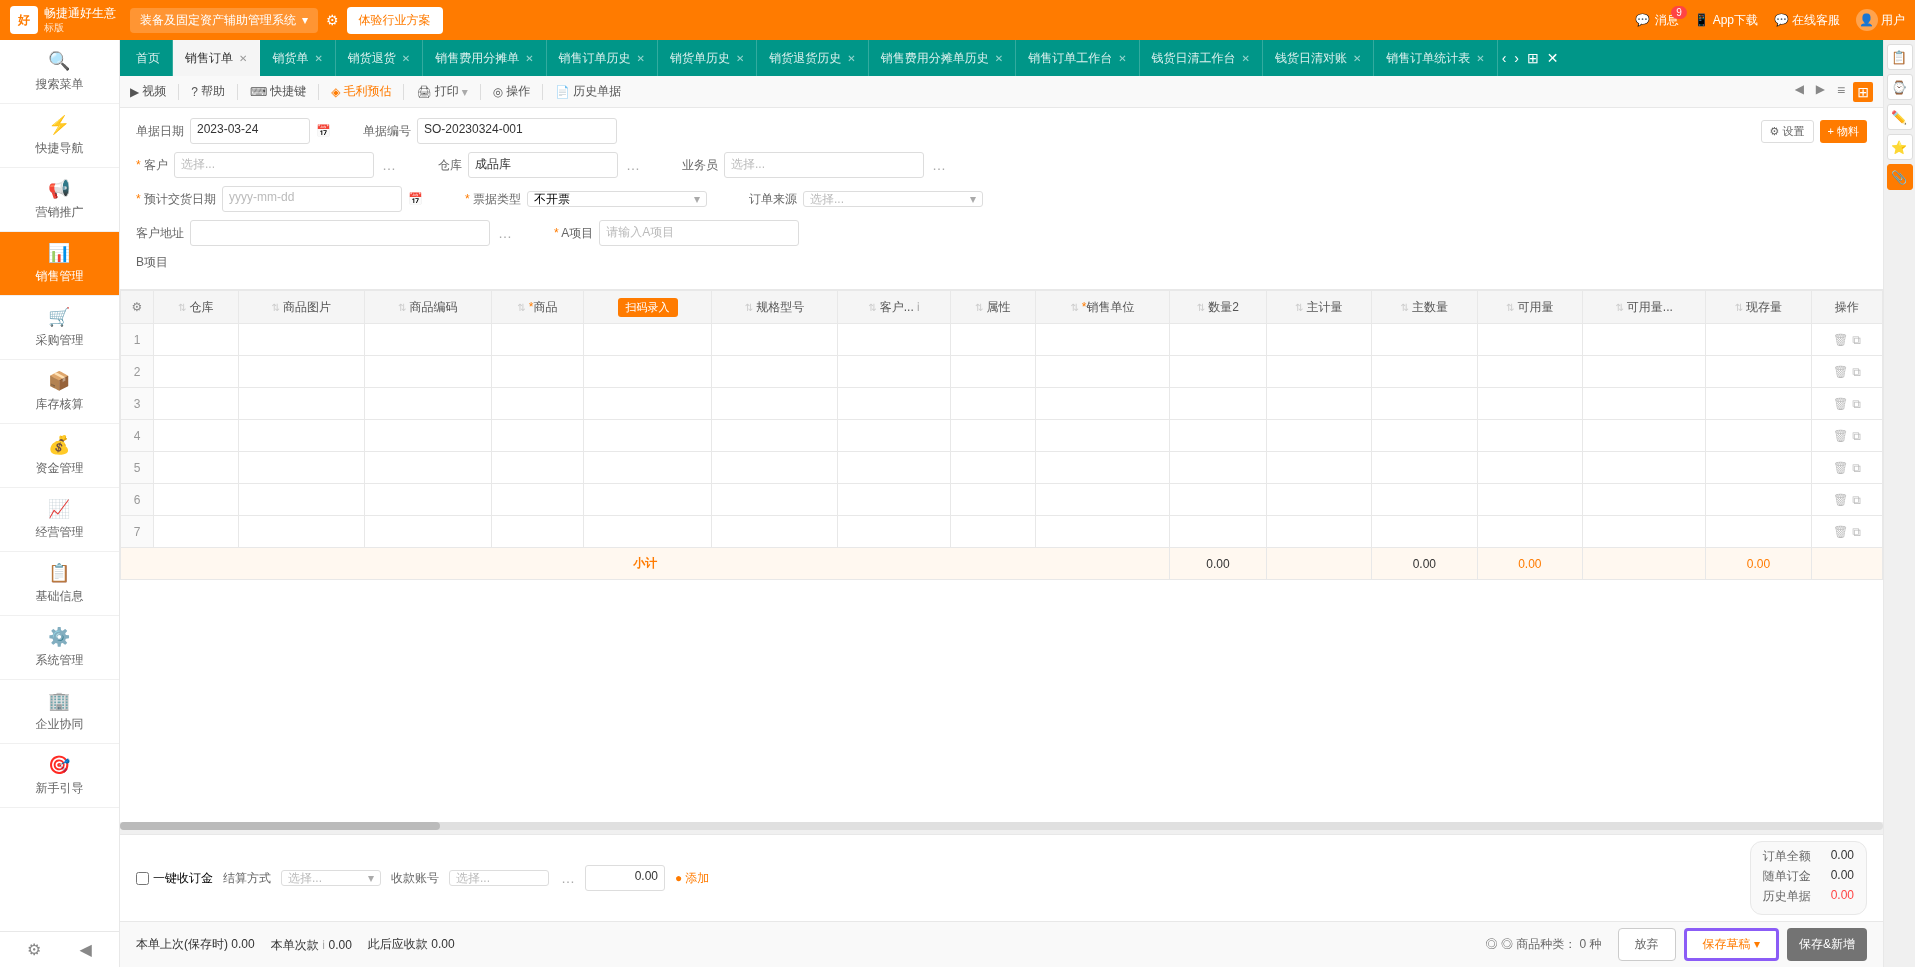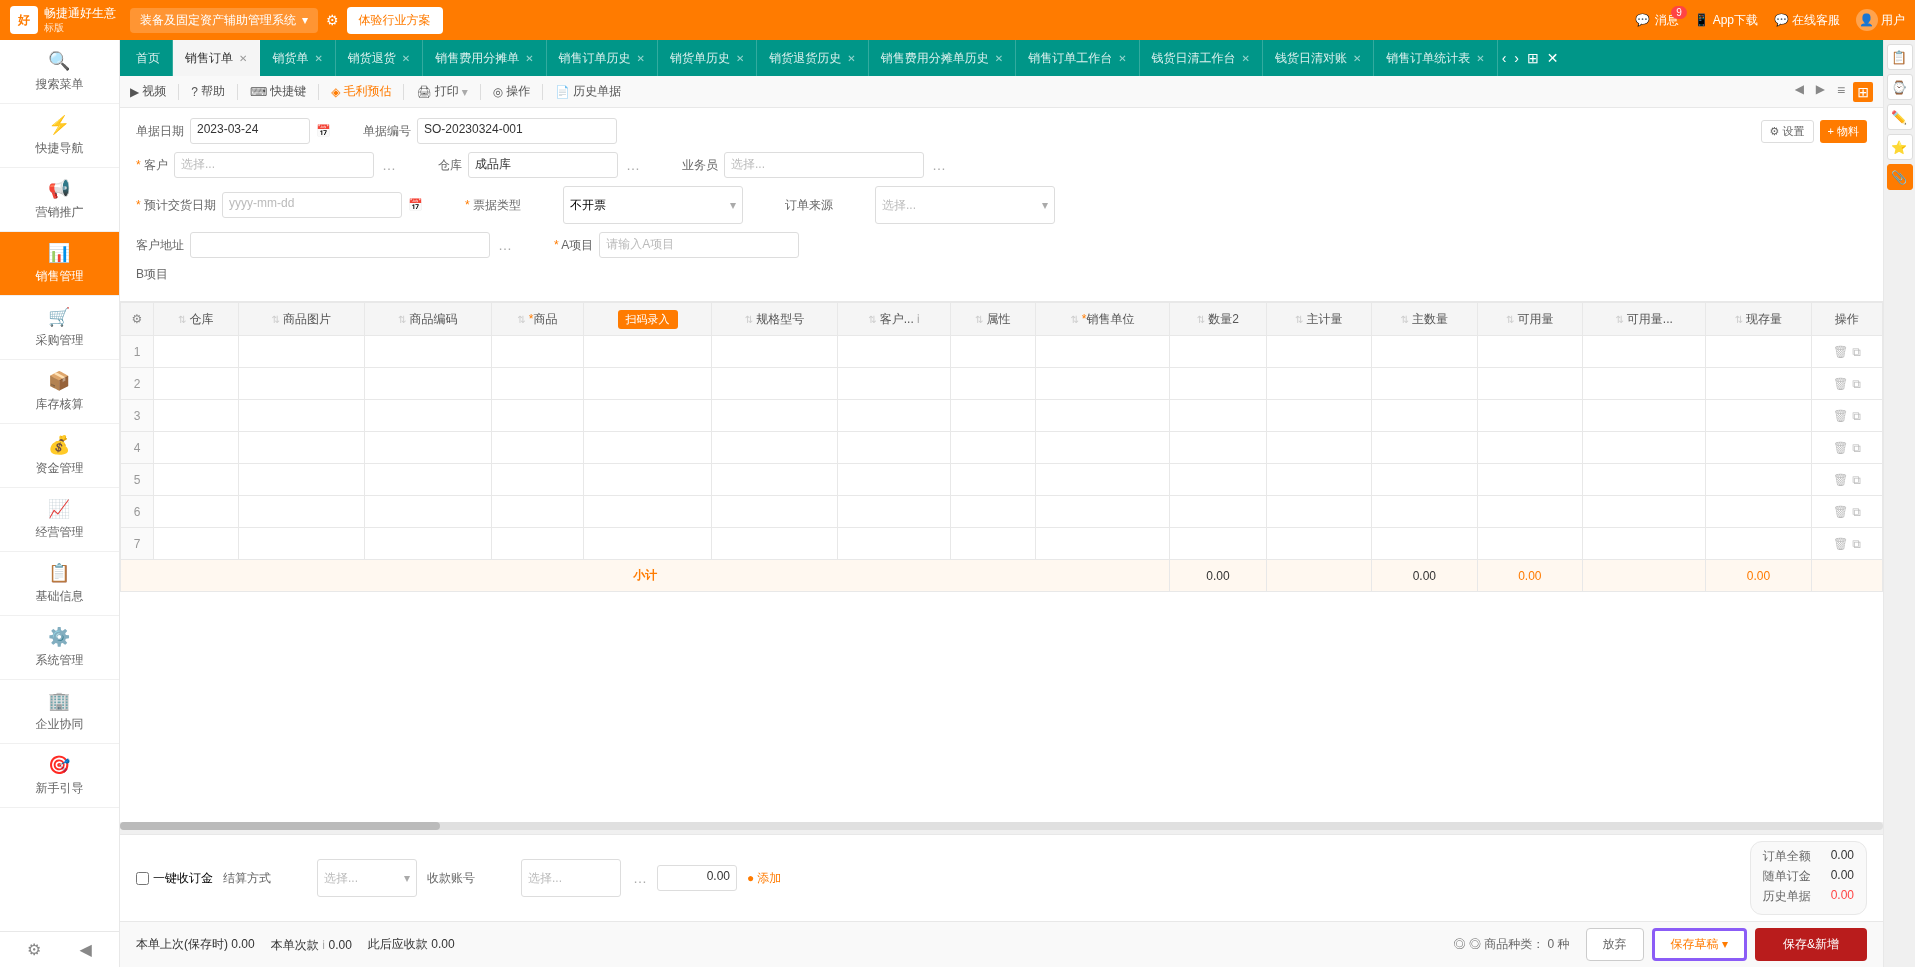--- a/index.html
+++ b/index.html
@@ -184,24 +184,24 @@
       height: 26px;
       background: white;
       color: #333;
       min-width: 120px;
     }
     .form-input-placeholder { color: #bbb; }
     .form-select {
       border: 1px solid #ddd;
       border-radius: 3px;
       padding: 3px 6px;
-      height: 38px;
+      height: 16px;
       background: white;
       min-width: 120px;
-      display: flex; align-items: center; justify-content: space-between; margin-left: 36px;
+      display: flex; align-items: center; justify-content: space-between;
     }
     .dots-btn { color: #aaa; cursor: pointer; font-size: 14px; margin-left: 2px; }
     .cal-icon { color: #aaa; cursor: pointer; font-size: 12px; }
     .arrow-down { color: #aaa; }
 
     
     .detail-tabs {
       display: flex;
       align-items: center;
       padding: 0 16px;
@@ -336,25 +336,25 @@
     }
     .btn-save-draft {
       border: 3px solid #8b5cf6;
       background: white;
       color: #ff7b00;
       border-radius: 4px;
       padding: 5px 16px;
       cursor: pointer;
     }
     .btn-save-new {
-      background: #b91c1c;
+      background: #737373;
       color: white;
       border: none;
       border-radius: 4px;
-      padding: 5px 28px;
+      padding: 5px 12px;
       cursor: pointer;
     }
 
     
     .order-summary {
       background: #f9f9f9;
       border: 1px solid #e8e8e8;
       border-radius: 12px;
       padding: 6px 12px;
       margin-left: auto;

